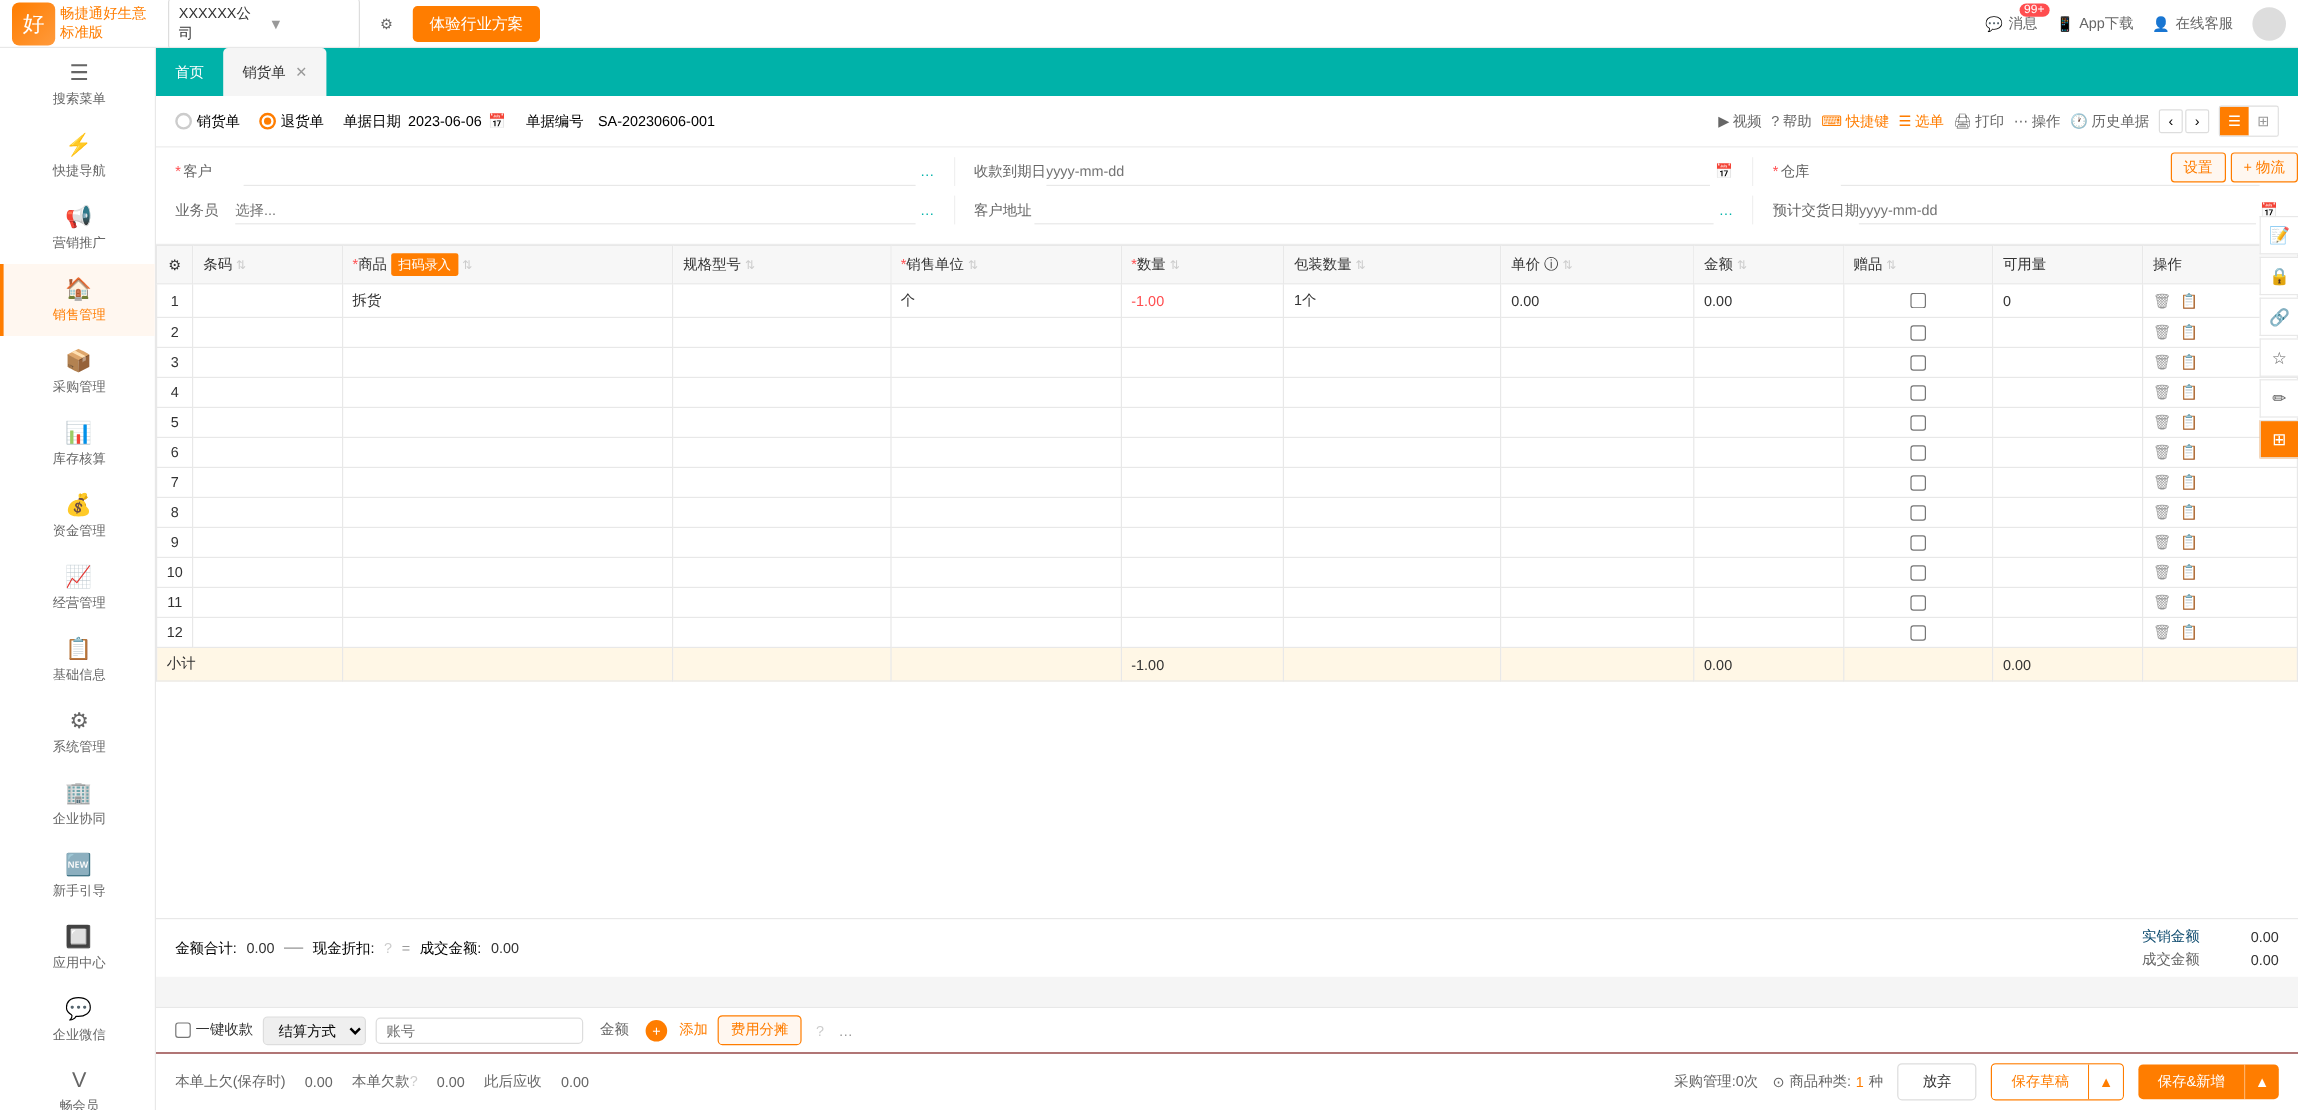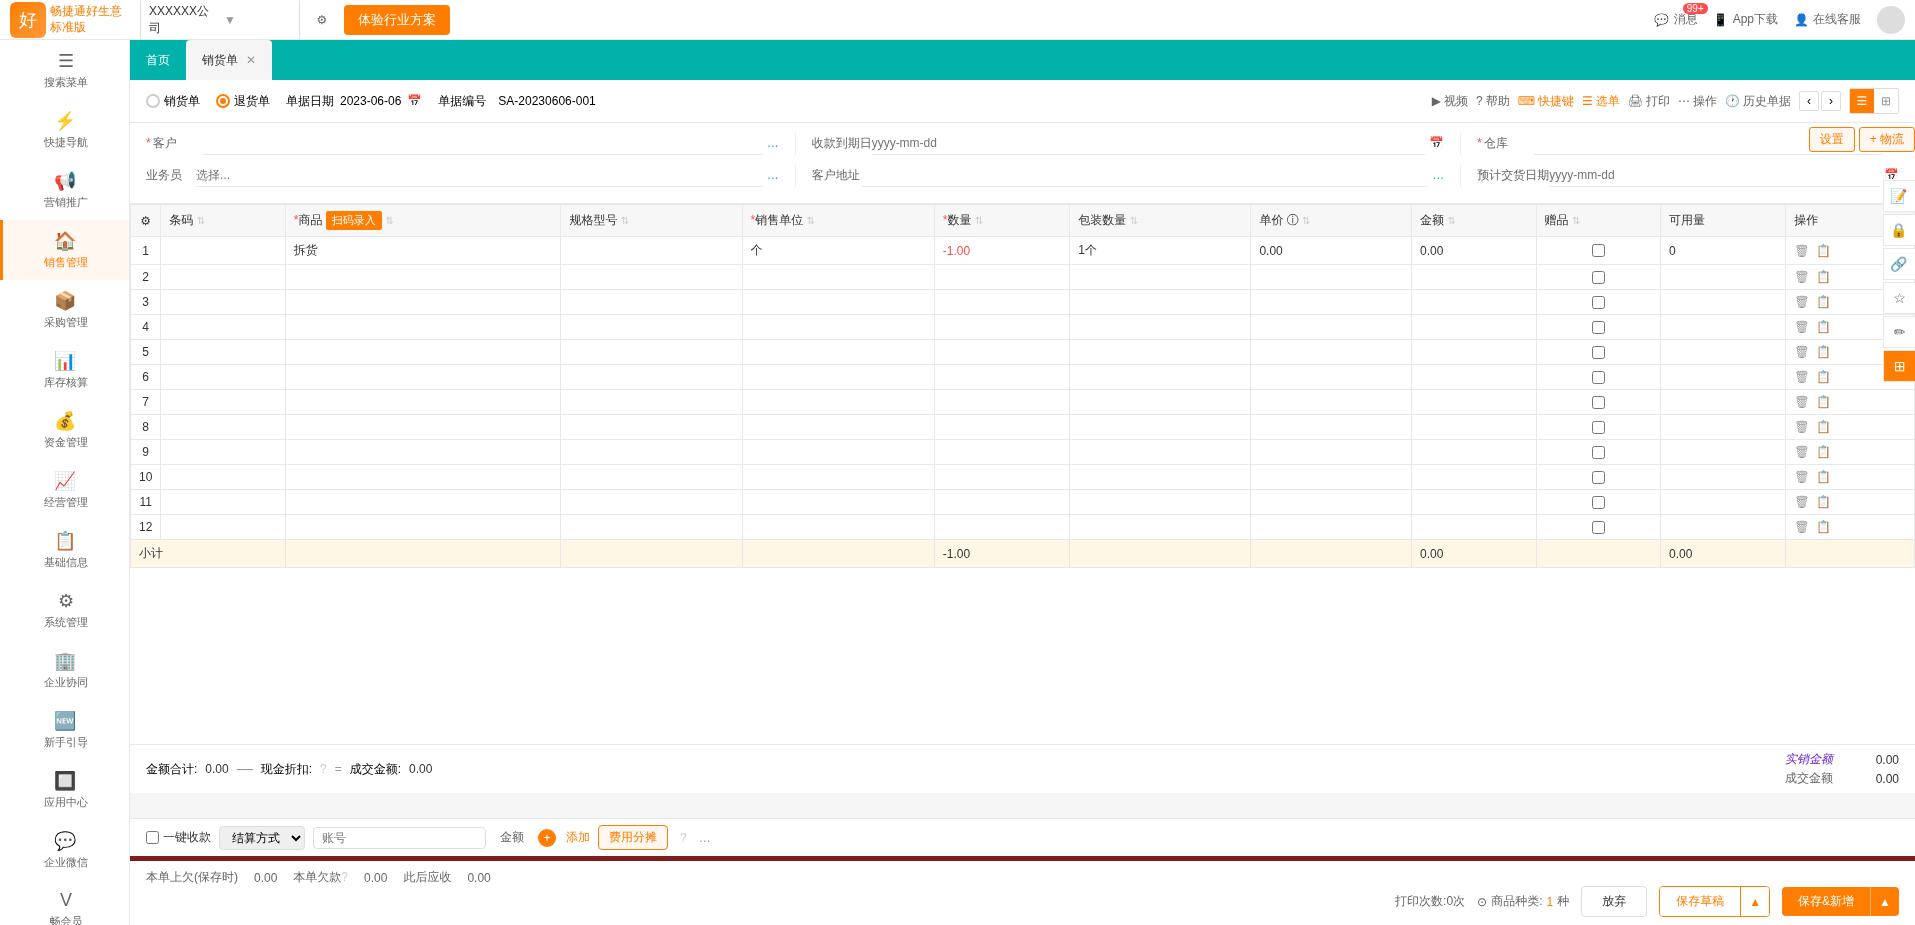--- a/index.html
+++ b/index.html
@@ -91,21 +91,21 @@
 
     
     .payment-row { background: #fff; border-top: 1px solid #e8e8e8; padding: 6px 16px; display: flex; align-items: center; gap: 8px; flex-shrink: 0; margin-top: 25px; }
     .one-click-btn { display: flex; align-items: center; gap: 4px; color: #333; cursor: pointer; }
     .calc-method { border: 1px solid #ddd; border-radius: 4px; padding: 3px 8px; min-width: 80px; }
     .account-input { border: 1px solid #ddd; border-radius: 4px; padding: 3px 8px; min-width: 60px; }
     .add-btn { width: 18px; height: 18px; border-radius: 50%; background: #ff7d00; color: white; display: flex; align-items: center; justify-content: center; cursor: pointer; font-size: 12px; }
     .fee-btn { border: 1px solid #ff7d00; color: #ff7d00; border-radius: 4px; padding: 3px 10px; background: #fff7f0; cursor: pointer; }
 
     
-    .footer-bar { background: #fff; border-top: 5px solid #7f1d1d; padding: 8px 16px; display: flex; align-items: flex-start; flex-shrink: 0; flex-direction: column; }
+    .footer-bar { background: #fff; border-top: 1px solid #7f1d1d; padding: 8px 16px; display: flex; align-items: center; flex-shrink: 0; }
     .footer-info { display: flex; align-items: center; gap: 16px; color: #666; }
     .footer-right { margin-left: auto; display: flex; align-items: center; gap: 12px; }
     .abandon-btn { border: 1px solid #ddd; background: #fff; color: #333; border-radius: 4px; padding: 6px 20px; cursor: pointer; }
     .product-type { display: flex; align-items: center; gap: 4px; color: #666; }
     .product-count { color: #ff7d00; }
     .float-btn { width: 32px; height: 32px; background: #fff; border: 1px solid #e8e8e8; border-right: none; display: flex; align-items: center; justify-content: center; cursor: pointer; color: #666; font-size: 14px; }
     .float-btn.orange-bg { background: #ff7d00; color: white; }
 
     .content-wrapper { flex: 1; display: flex; flex-direction: column; overflow: hidden; position: relative; }
 
@@ -638,21 +638,21 @@
         <span class="summary-value">0.00</span>
         <span class="minus-icon">—</span>
         <span class="summary-label">现金折扣:</span>
         <span style="color:#ccc; cursor:pointer;">?</span>
         <span class="equal-icon">=</span>
         <span class="summary-label">成交金额:</span>
         <span class="summary-value">0.00</span>
 
         <div style="margin-left:auto; text-align:right;">
           <div style="display:flex; gap:16px; align-items:center; justify-content:flex-end; margin-bottom:2px;">
-            <span style="color:#6d28d9;font-style:italic;">实销金额</span>
+            <span style="color:#0c4a6e;">实销金额</span>
             <span style="color:#333; min-width:50px; text-align:right;">0.00</span>
           </div>
           <div style="display:flex; gap:16px; align-items:center; justify-content:flex-end;">
             <span style="color:#666;">成交金额</span>
             <span style="color:#333; min-width:50px; text-align:right;">0.00</span>
           </div>
         </div>
       </div>
 
       <div class="payment-row">
@@ -679,21 +679,21 @@
           <span>本单上欠(保存时)</span>
           <span style="font-weight:500;">0.00</span>
           <span>
             本单欠款<span style="color:#ccc;">?</span>
           </span>
           <span style="font-weight:500;">0.00</span>
           <span>此后应收</span>
           <span style="font-weight:500;">0.00</span>
         </div>
         <div class="footer-right">
-          <span style="color:#666;">打印次数:0次</span>
+          <span style="color:#666;">采购管理:0次</span>
           <div class="product-type">
             <span>⊙</span>
             <span>商品种类:</span>
             <span class="product-count">1</span>
             <span>种</span>
           </div>
           <button class="abandon-btn">放弃</button>
           <div style="display:flex; border:1px solid #ff7d00; border-radius:4px; overflow:hidden;">
             <button style="background:#fff; color:#ff7d00; border:none; padding:6px 16px; cursor:pointer; font-size:12px;">保存草稿</button>
             <div style="width:1px; background:#ff7d00;"></div>

